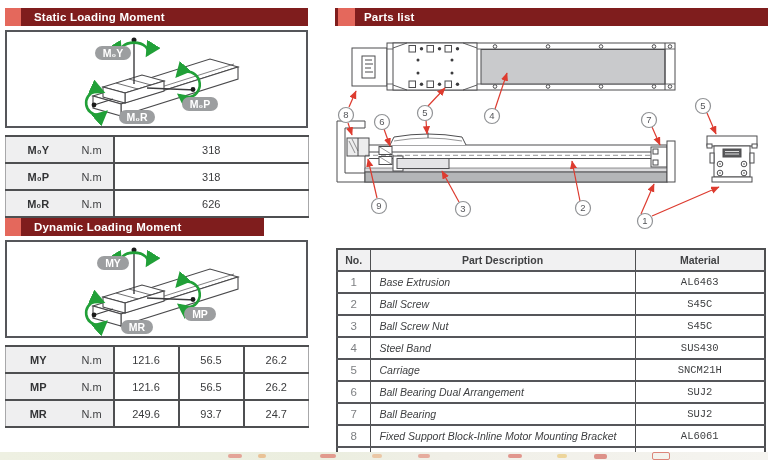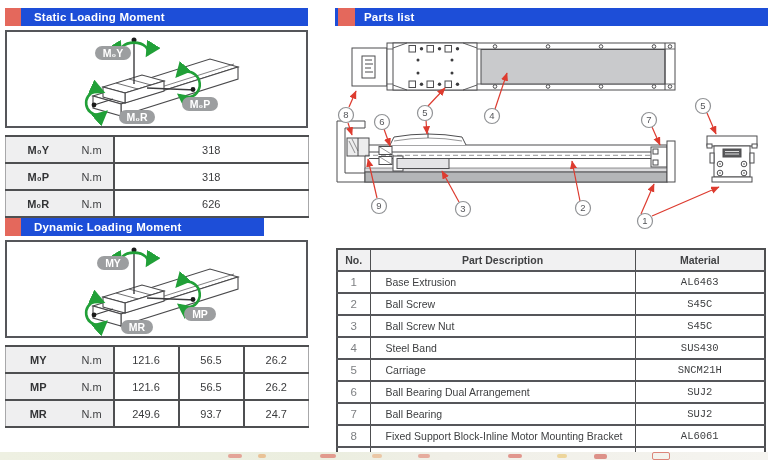--- a/index.html
+++ b/index.html
@@ -1,21 +1,21 @@
 <!DOCTYPE html>
 <html><head>
 <meta charset="utf-8">
 <style>
   html,body{margin:0;padding:0;background:#fff;}
   body{position:relative;width:768px;height:460px;overflow:hidden;
        font-family:"Liberation Sans","DejaVu Sans",sans-serif;color:#3a3b3d;}
   .abs{position:absolute;}
 
   
-  .sec-header{height:18px;background:#1d4ed8;}
+  .sec-header{height:18px;background:#7f1d1d;}
   .sec-chip{position:absolute;left:0;top:0;width:16px;height:18px;background:#e4685c;}
   .sec-title{display:block;padding-left:29px;line-height:18px;color:#fff;
              font-weight:bold;font-size:11.5px;letter-spacing:.2px;}
 
   
   .diagram-box{background:#fff;border:2px solid #55565a;box-sizing:border-box;}
 
   
   table{border-collapse:collapse;table-layout:fixed;}
   .mtable{width:303px;border-top:2px solid #4e4f51;border-bottom:2px solid #4e4f51;
@@ -30,21 +30,21 @@
   .bold{font-weight:bold;}
 
   
   .ptable{width:428px;border:2px solid #4e4f51;}
   .ptable th{height:20px;background:#f1f1f2;font-size:10.5px;color:#414244;
              font-weight:bold;text-align:center;padding:0;}
   .ptable td{height:20px;font-size:10.5px;padding:0;vertical-align:middle;}
   .ptable th + th, .ptable td + td{border-left:1px solid #4e4f51;margin-left:27px;}
   .ptable tr + tr td, .ptable tbody tr td{border-top:2px solid #55565a;}
   .ptable .pno{width:33px;text-align:center;color:#7d7f82;font-size:11.5px;}
-  .ptable .pdesc{padding-left:15px;color:#3f4042;white-space:nowrap;}
+  .ptable .pdesc{padding-left:9px;color:#3f4042;white-space:nowrap;font-style:italic;}
   .ptable .pmat{text-align:center;color:#3f4042;font-family:Liberation Mono, monospace;}
 
   
   .footer-strip{left:0;top:452px;width:768px;height:8px;
     background:linear-gradient(90deg,#eef0e2 0%,#ebeedf 42%,#f0efe7 58%,#f5f4f0 100%);}
   .fmark{position:absolute;top:2px;border-radius:2px;}
 
   svg{display:block;}
   svg text{font-family:"Liberation Sans","DejaVu Sans",sans-serif;}
   .badge-txt{fill:#fff;font-weight:bold;font-size:10.5px;}

